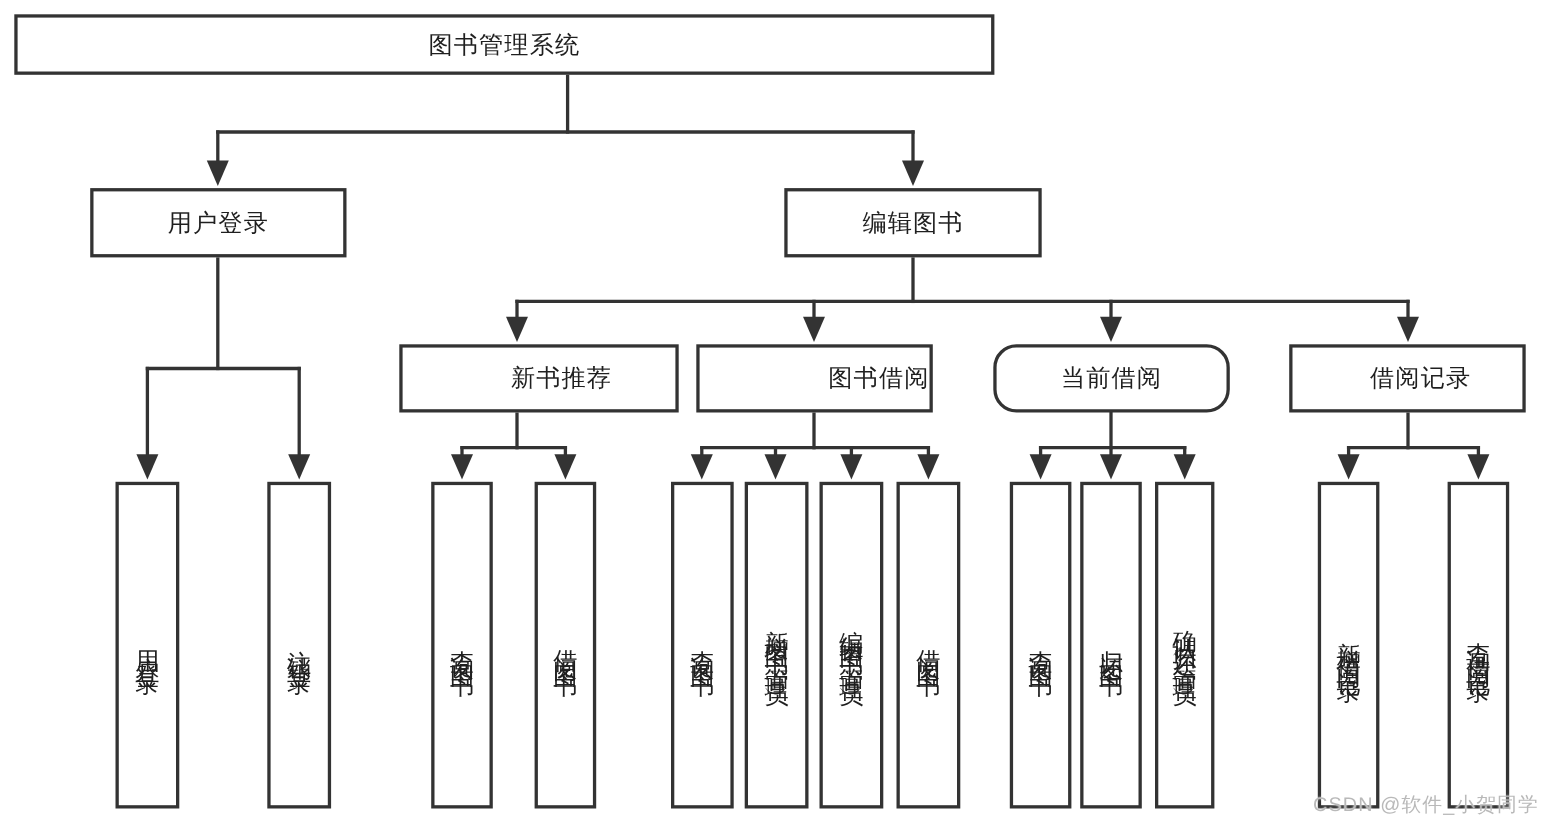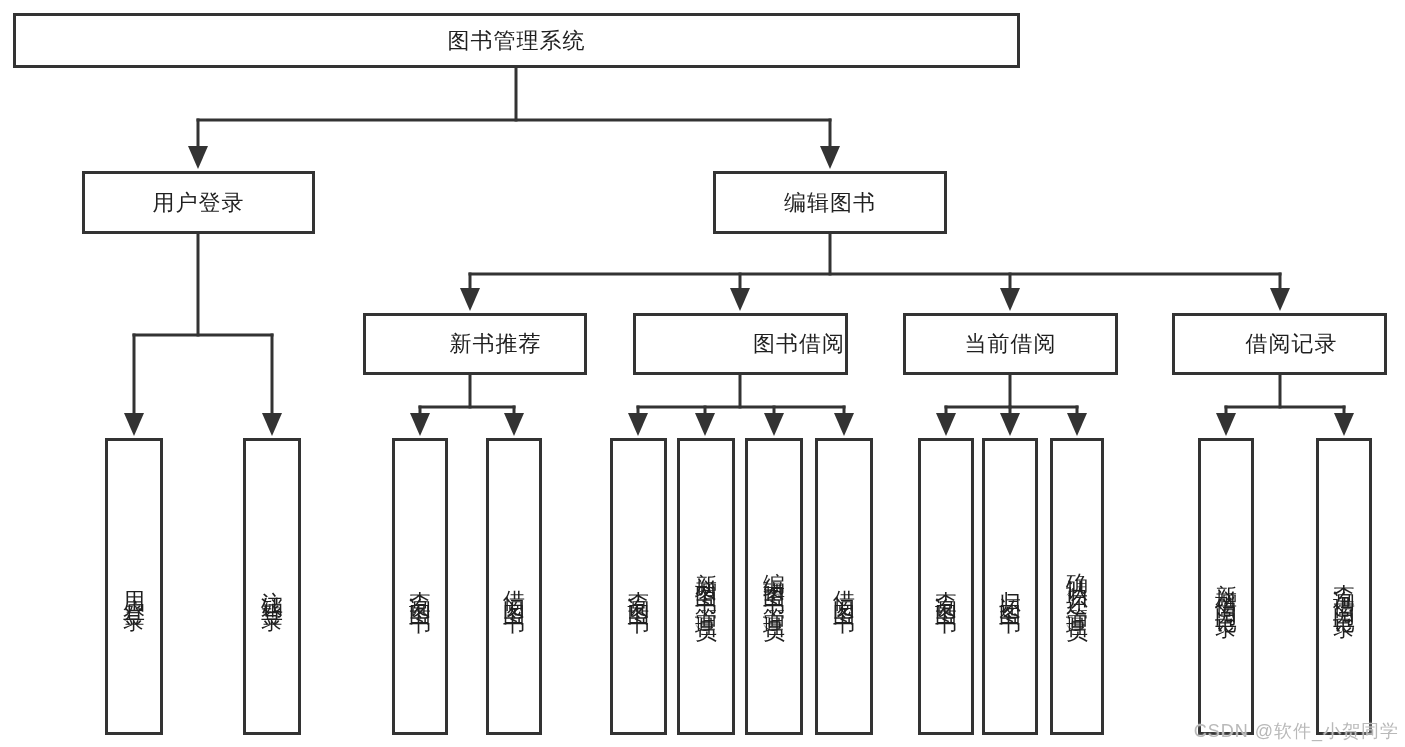--- a/index.html
+++ b/index.html
@@ -31,26 +31,26 @@
     text-align:center;
   }
   .box.h span{white-space:nowrap;letter-spacing:1px;}
   .box.v span{
     writing-mode:vertical-rl;
     letter-spacing:7px;
     line-height:1;
     white-space:nowrap;
   }
   
-  #n-root       {left:13px;  top:13px;  width:1007px; height:55px;}
+  #n-root       {left:13px;  top:13px;  width:891px; height:55px;}
   #n-user-login {left:82px;  top:171px; width:233px;  height:63px;}
   #n-book-mgmt  {left:713px; top:171px; width:234px;  height:63px;}
-  #n-new-books  {left:363px; top:313px; width:224px;  height:62px;padding-left:41px;}
+  #n-new-books  {left:363px; top:313px; width:254px;  height:62px;padding-left:41px;}
   #n-borrowing  {left:633px; top:313px; width:215px;  height:62px;justify-content:flex-end;}
-  #n-current    {left:903px; top:313px; width:215px;  height:62px;}
+  #n-current    {left:903px; top:313px; width:215px;  height:62px;border-radius:21px;}
   #n-records    {left:1172px;top:313px; width:215px;  height:62px;padding-left:24px;}
   .leaf{top:438px;height:297px;}
   #n-login      {left:105px; width:58px;}
   #n-logout     {left:243px; width:58px;}
   #n-rec-query  {left:392px; width:56px;}
   #n-rec-borrow {left:486px; width:56px;}
   #n-bb-query   {left:610px; width:57px;}
   #n-bb-add     {left:677px; width:58px;}
   #n-bb-edit    {left:745px; width:58px;}
   #n-bb-borrow  {left:815px; width:58px;}

